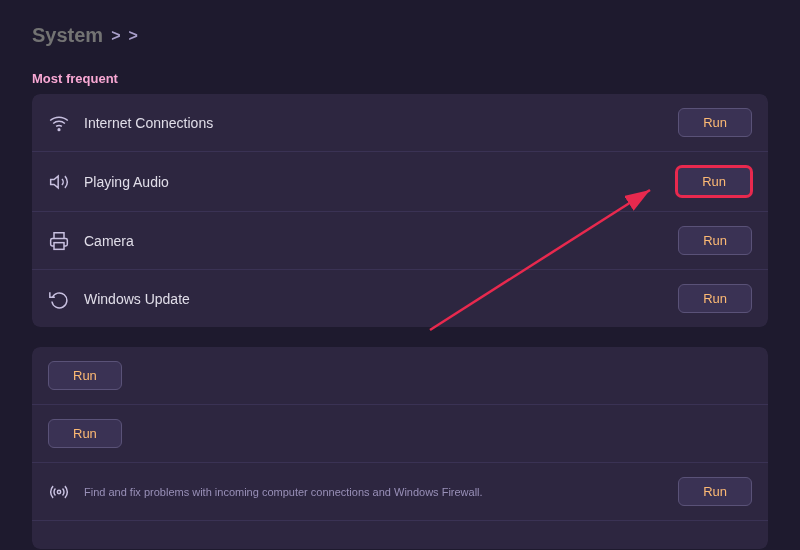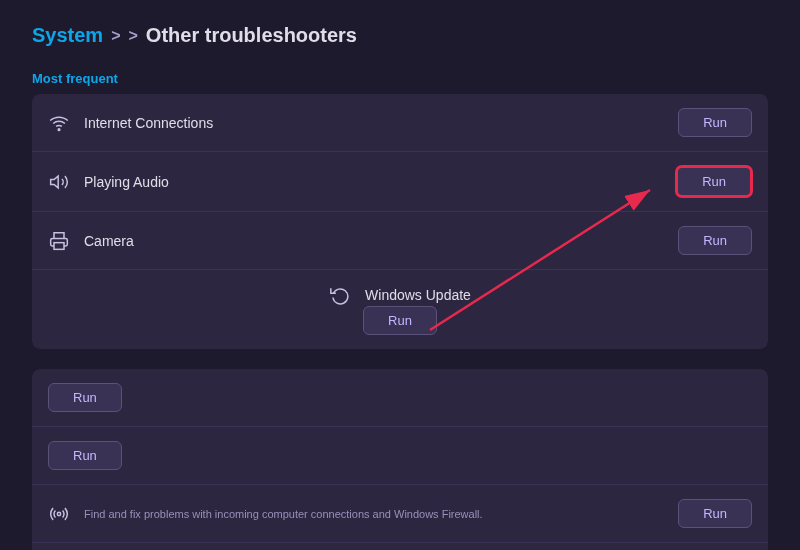--- a/index.html
+++ b/index.html
@@ -21,69 +21,69 @@
       display: flex;
       align-items: center;
       gap: 8px;
       font-size: 20px;
       font-weight: 600;
       margin-bottom: 24px;
       color: #e0dde8;
     }
 
     .breadcrumb-link {
-      color: #0ea5e9;
+      color: #737373;
       cursor: pointer;
     }
 
     .breadcrumb-separator {
       color: #a89ec9;
       font-size: 16px;
     }
 
     .breadcrumb-current {
       color: #e0dde8;
     }
 
     .section-label {
       font-size: 13px;
       font-weight: 600;
-      color: #0ea5e9;
+      color: #f9a8d4;
       margin-bottom: 8px;
       margin-top: 4px;
     }
 
     .troubleshooter-list {
       background: transparent;
       border-radius: 8px;
       overflow: hidden;
       margin-bottom: 20px;
     }
 
     .troubleshooter-item {
       display: flex;
       align-items: center;
       justify-content: space-between;
       padding: 14px 16px;
       background: #2d2640;
       border-bottom: 1px solid #3a3254;
       position: relative;
+      gap: 15px;
     }
 
     .troubleshooter-item:last-child {
       border-bottom: none;
     }
 
     .troubleshooter-item:first-child {
       border-radius: 8px 8px 0 0;
     }
 
     .troubleshooter-item.last-in-group {
       border-radius: 0 0 8px 8px;
-      flex-direction: column;
     }
 
     .item-left {
       display: flex;
       align-items: center;
       gap: 14px;
     }
 
     .item-icon {
       width: 22px;
@@ -110,21 +110,21 @@
       font-size: 11px;
       color: #9990b8;
       margin-top: 0;
       max-width: 500px;
     }
 
     .run-button {
       background: #3a3254;
       border: 1px solid #5a5278;
       border-radius: 6px;
-      color: #c4b5fd;
+      color: #fdba74;
       font-size: 13px;
       padding: 6px 24px;
       cursor: pointer;
       white-space: nowrap;
       flex-shrink: 0;
     }
 
     .run-button.highlighted {
       border: 2px solid #e8294e;
       box-shadow: 0 0 0 1px #e8294e;
@@ -141,21 +141,20 @@
   </style>
 </head>
 <body>
 
 <div class="page-container">
 
   <div class="breadcrumb">
     <span class="breadcrumb-link">System</span>
     <span class="breadcrumb-separator">&gt;</span>
     <span class="breadcrumb-separator">&gt;</span>
-    <span class="breadcrumb-current">Other troubleshooters</span>
   </div>
 
   <div class="section-label">Most frequent</div>
   <div class="troubleshooter-list" id="most-frequent-list">
   <div class="troubleshooter-item">
         <div class="item-left">
           <span class="item-icon">
             <svg width="20" height="20" viewBox="0 0 24 24" fill="none" stroke="currentColor" stroke-width="1.8">
               <path d="M5 12.55a11 11 0 0 1 14.08 0"></path>
               <path d="M1.42 9a16 16 0 0 1 21.16 0"></path>

